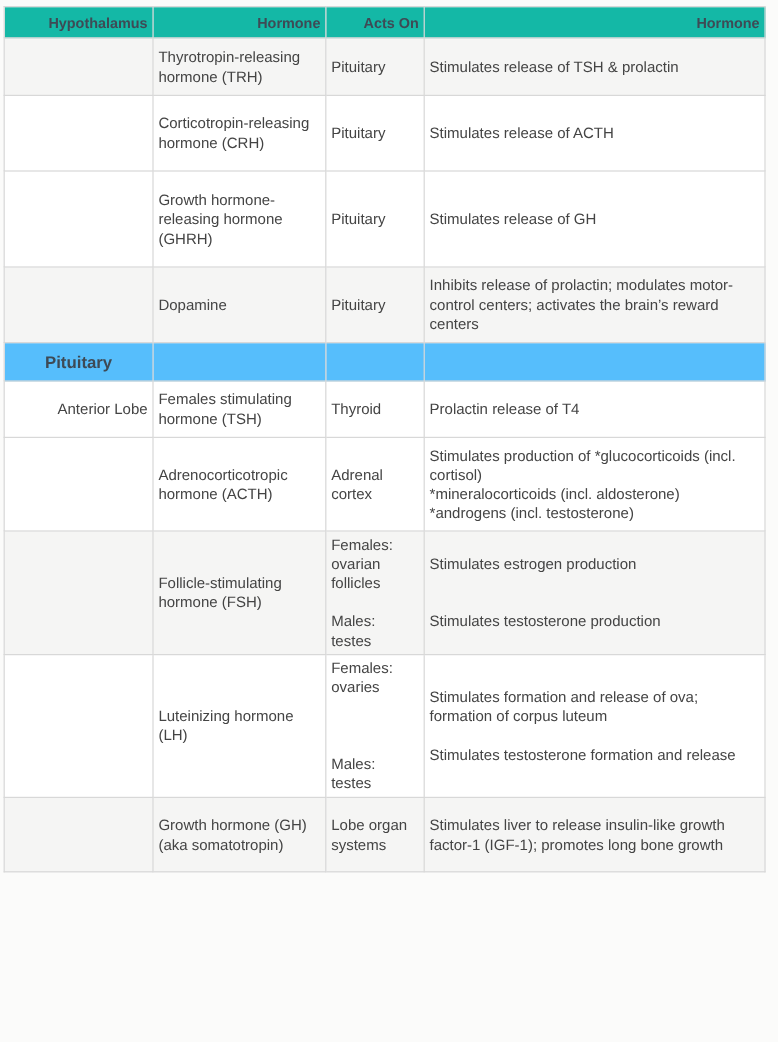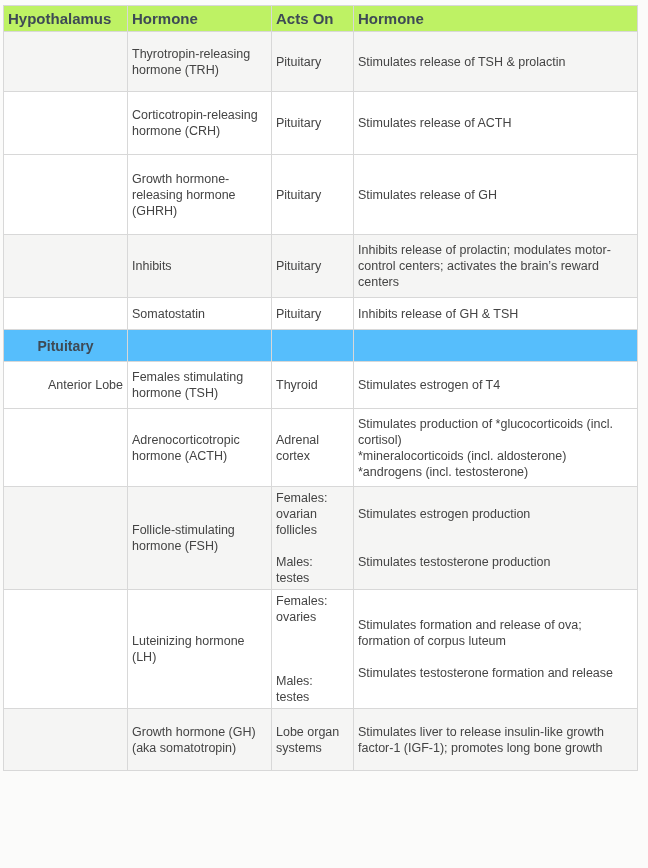--- a/index.html
+++ b/index.html
@@ -1,20 +1,20 @@
 <!DOCTYPE html>
 <html><head>
 <meta charset="utf-8">
 <style>
   html, body { margin:0; padding:0; background:#fbfbfa; }
   body { width:648px; height:868px; overflow:hidden; position:relative; font-family:"Liberation Sans", sans-serif; color:#444; }
   table { position:absolute; left:3px; top:5px; width:634px; border-collapse:collapse; table-layout:fixed; font-size:12.5px; line-height:16px; }
   col.c1 { width:124px; } col.c2 { width:144px; } col.c3 { width:82px; } col.c4 { width:284px; }
   td, th { border:1.5px solid #d8d8d8; padding:3px 4px; vertical-align:middle; text-align:left; }
-  th { background:#bef264; color:#3e4a55; font-weight:bold; font-size:15px; text-align:left; height:25px; padding:0 4px; }
+  th { background:#14b8a6; color:#3e4a55; font-weight:bold; font-size:12px; text-align:right; height:25px; padding:0 4px; }
   tr.gray td { background:#f5f5f4; }
   tr.white td { background:#ffffff; }
   tr.section td { background:#56befc; height:25px; }
   td.sec-label { color:#3e4a55; font-weight:bold; font-size:14px; text-align:center; }
   td.center { text-align:right; }
   .sub { display:block; }
   .gap { display:block; height:16px; }
 </style>
 </head>
 <body>
@@ -29,21 +29,21 @@
   <thead>
     <tr>
       <th>Hypothalamus</th>
       <th>Hormone</th>
       <th>Acts On</th>
       <th>Hormone</th>
     </tr>
   </thead>
   <tbody>
 
-    <tr class="gray" style="height:60px">
+    <tr class="gray" style="height:48px">
       <td></td>
       <td>
           <span class="sub">Thyrotropin-releasing</span>
           <span class="sub">hormone (TRH)</span>
         </td>
       <td>Pituitary</td>
       <td>Stimulates release of TSH &amp; prolactin</td>
     </tr>
 
     <tr class="white" style="height:63px">
@@ -63,51 +63,45 @@
           <span class="sub">Growth hormone-</span>
           <span class="sub">releasing hormone</span>
           <span class="sub">(GHRH)</span>
         </td>
       <td>Pituitary</td>
       <td>Stimulates release of GH</td>
     </tr>
 
     <tr class="gray" style="height:63px">
       <td></td>
-      <td>Inhibits</td>
+      <td>Dopamine</td>
       <td>Pituitary</td>
       <td>
           <span class="sub">Inhibits release of prolactin; modulates motor-</span>
           <span class="sub">control centers; activates the brain’s reward</span>
           <span class="sub">centers</span>
         </td>
     </tr>
 
-    <tr class="white" style="height:32px">
-      <td></td>
-      <td>Somatostatin</td>
-      <td>Pituitary</td>
-      <td>Inhibits release of GH &amp; TSH</td>
-    </tr>
 
     <tr class="section" style="height:32px">
       <td class="sec-label">Pituitary</td>
       <td></td>
       <td></td>
       <td></td>
     </tr>
 
     <tr class="white" style="height:47px">
       <td class="center">Anterior Lobe</td>
       <td>
           <span class="sub">Females stimulating</span>
           <span class="sub">hormone (TSH)</span>
         </td>
       <td>Thyroid</td>
-      <td>Stimulates estrogen of T4</td>
+      <td>Prolactin release of T4</td>
     </tr>
 
 
     <tr class="white" style="height:78px">
       <td></td>
       <td>
           <span class="sub">Adrenocorticotropic</span>
           <span class="sub">hormone (ACTH)</span>
         </td>
       <td>

